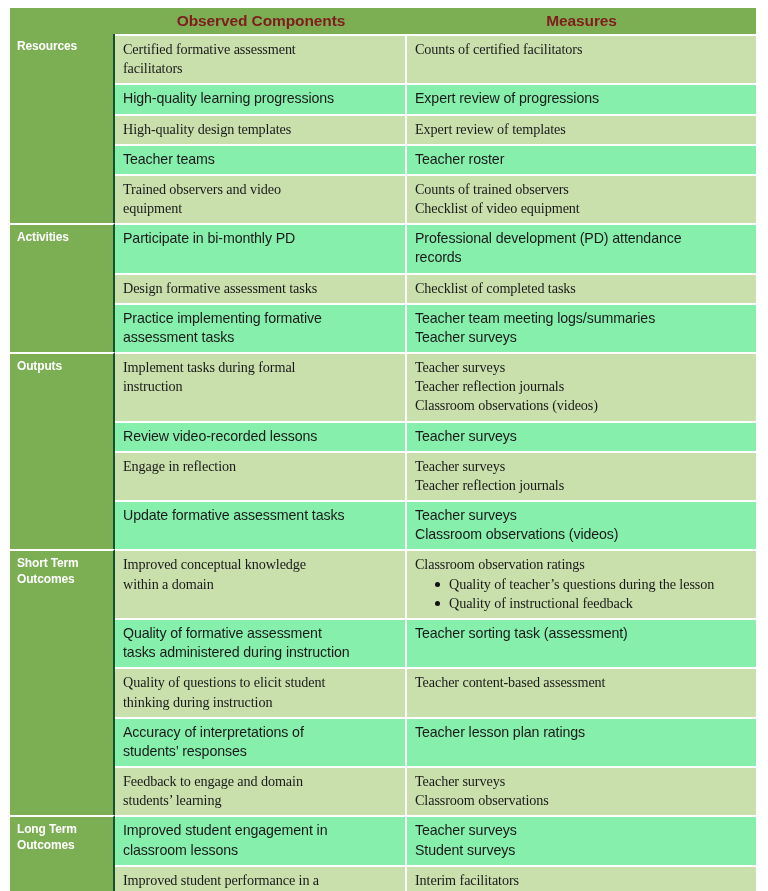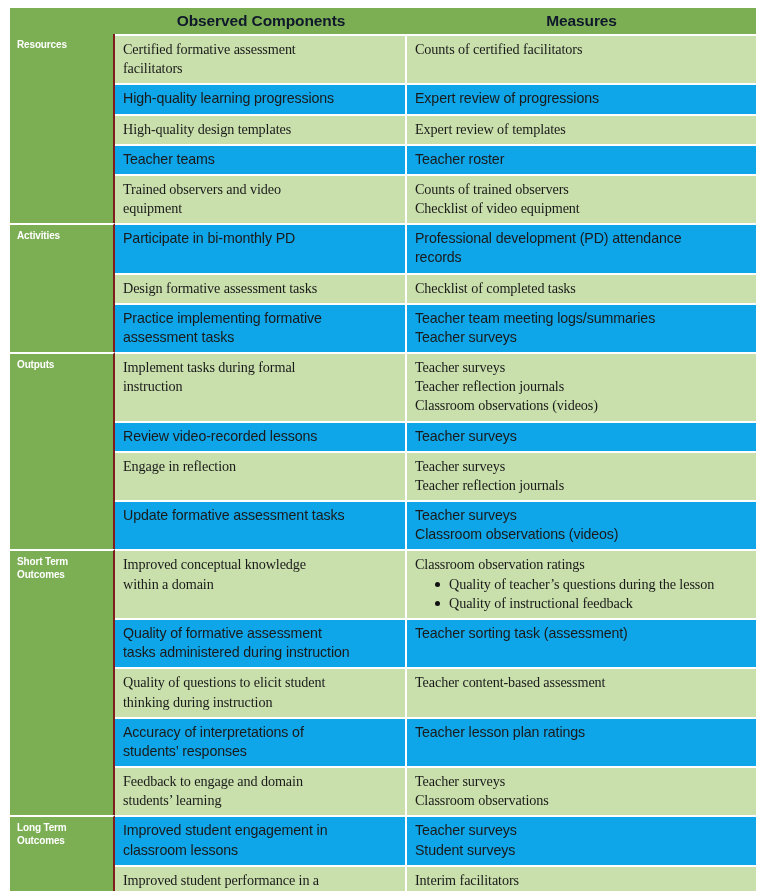--- a/index.html
+++ b/index.html
@@ -20,60 +20,60 @@
     top: 8px;
     width: 746px;
     border-collapse: separate;
     border-spacing: 0;
     table-layout: fixed;
   }
 
   
   .hdr-cell {
     background: #7CAF54;
-    color: #0f172a;
+    color: #7f1d1d;
     font-weight: bold;
     font-size: 15.5px;
     text-align: center;
     padding: 4px 0 5px 0;
     letter-spacing: -0.1px;
     line-height: 1.1;
   }
   .hdr-spacer {
     background: #7CAF54;
   }
 
   
   .stage-cell {
     background: #7CAF54;
     color: #ffffff;
     font-weight: bold;
-    font-size: 10px;
+    font-size: 12px;
     vertical-align: top;
     padding: 5px 4px 4px 7px;
     line-height: 1.28;
     letter-spacing: -0.15px;
     border-top: 2px solid #ffffff;
-    border-right: 2px solid #7f1d1d;
+    border-right: 2px solid #14532d;
   }
   .stage-cell.no-top { border-top: none; }
 
   
   .body-cell {
     vertical-align: top;
     font-size: 14.2px;
     color: #1a1a1a;
     line-height: 1.35;
     padding: 4px 8px 5px 8px;
     letter-spacing: -0.1px;
   }
   .col-mid { border-right: 2px solid #ffffff; }
 
   .row-dark .body-cell { background: #C9E0AC; font-family: Liberation Serif, serif; }
-  .row-light .body-cell { background: #0ea5e9; }
+  .row-light .body-cell { background: #86efac; }
 
   .row-sep .body-cell { border-top: 2px solid #ffffff; }
 
   
   ul.measure-bullets {
     margin: 0;
     padding: 0 0 0 20px;
     list-style: none;
   }
   ul.measure-bullets li {

